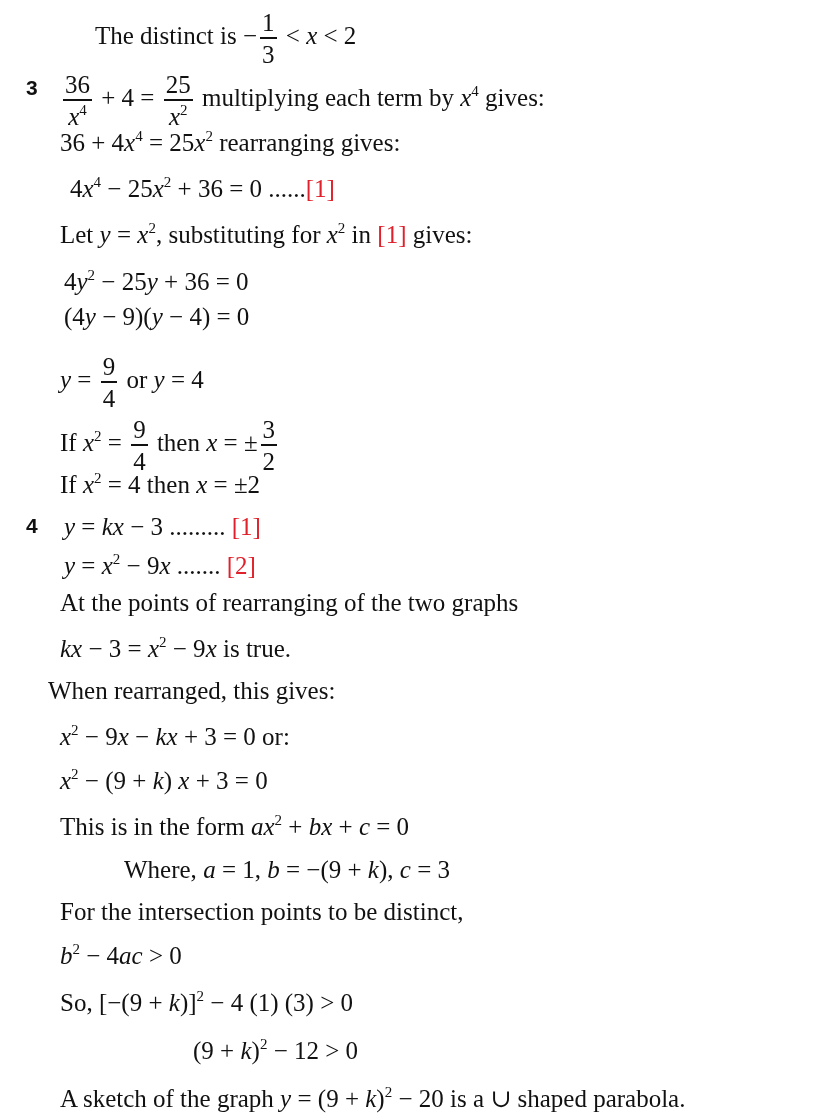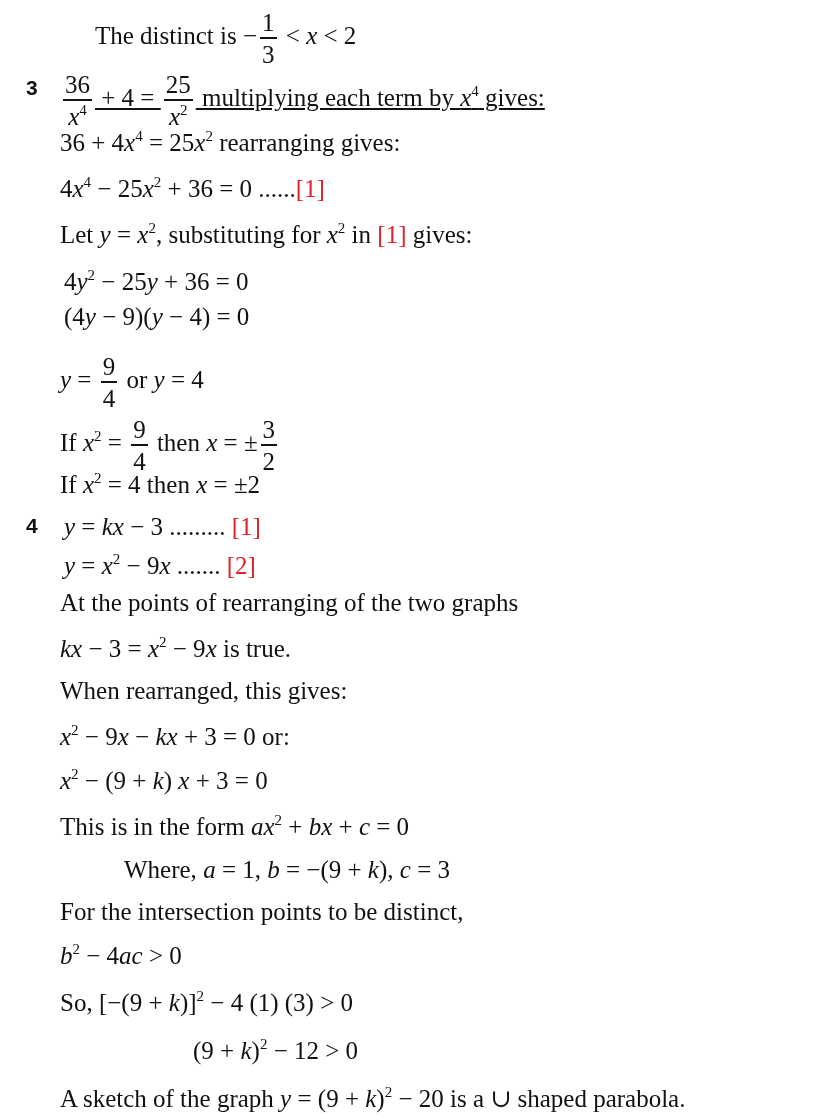--- a/index.html
+++ b/index.html
@@ -17,29 +17,29 @@
 </style>
 </head>
 <body>
 
 <div class="line" style="left:95px; top:10px;">
   <span>The distinct is </span><span>−</span><span class="frac"><span class="n">1</span><span class="d">3</span></span><span> &lt; </span><i>x</i><span> &lt; 2</span>
 </div>
 
 <div class="num" style="left:26px; top:76px;">3</div>
 
-<div class="line" style="left:60px; top:72px;text-decoration:underline;">
+<div class="line" style="left:60px; top:72px;">
   <span class="frac"><span class="n">36</span><span class="d"><i>x</i><sup>4</sup></span></span><span> + 4 = </span><span class="frac"><span class="n">25</span><span class="d"><i>x</i><sup>2</sup></span></span><span> multiplying each term by </span><i>x</i><sup>4</sup><span> gives:</span>
 </div>
 
 <div class="line" style="left:60px; top:128px;">
   <span>36 + 4</span><i>x</i><sup>4</sup><span> = 25</span><i>x</i><sup>2</sup><span> rearranging gives:</span>
 </div>
 
-<div class="line" style="left:60px; top:174px;">
+<div class="line" style="left:70px; top:174px;">
   <span>4</span><i>x</i><sup>4</sup><span> − 25</span><i>x</i><sup>2</sup><span> + 36 = 0 ......</span><span class="red">[1]</span>
 </div>
 
 <div class="line" style="left:60px; top:220px;">
   <span>Let </span><i>y</i><span> = </span><i>x</i><sup>2</sup><span>, substituting for </span><i>x</i><sup>2</sup><span> in </span><span class="red">[1]</span><span> gives:</span>
 </div>
 
 <div class="line" style="left:64px; top:267px;">
   <span>4</span><i>y</i><sup>2</sup><span> − 25</span><i>y</i><span> + 36 = 0</span>
 </div>
@@ -69,21 +69,21 @@
 <div class="line" style="left:64px; top:551px;">
   <i>y</i><span> = </span><i>x</i><sup>2</sup><span> − 9</span><i>x</i><span> .......</span> <span class="red">[2]</span>
 </div>
 
 <div class="line" style="left:60px; top:588px;">At the points of rearranging of the two graphs</div>
 
 <div class="line" style="left:60px; top:634px;">
   <i>kx</i><span> − 3 = </span><i>x</i><sup>2</sup><span> − 9</span><i>x</i><span> is true.</span>
 </div>
 
-<div class="line" style="left:60px; top:676px;">When rearranged, this gives:</div>
+<div class="line" style="left:48px; top:676px;">When rearranged, this gives:</div>
 
 <div class="line" style="left:60px; top:722px;">
   <i>x</i><sup>2</sup><span> − 9</span><i>x</i><span> − </span><i>kx</i><span> + 3 = 0 or:</span>
 </div>
 
 <div class="line" style="left:60px; top:766px;">
   <i>x</i><sup>2</sup><span> − (9 + </span><i>k</i><span>) </span><i>x</i><span> + 3 = 0</span>
 </div>
 
 <div class="line" style="left:60px; top:812px;">

